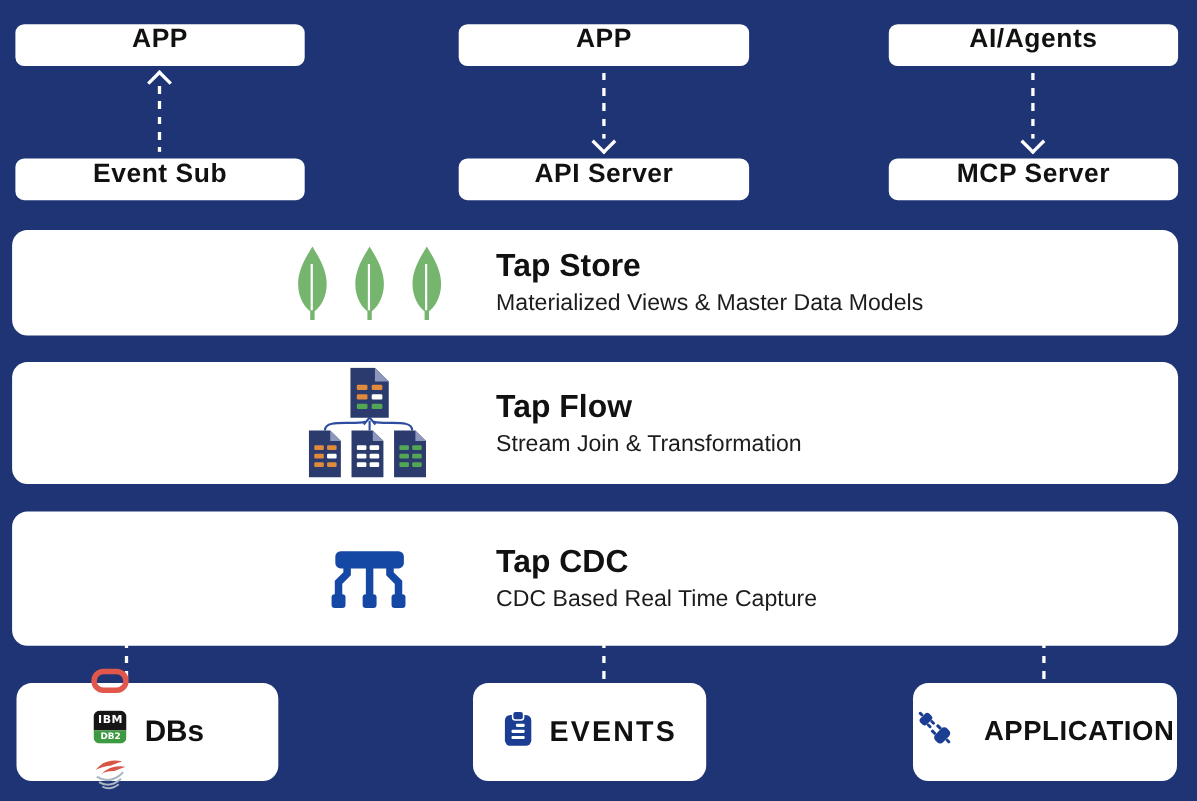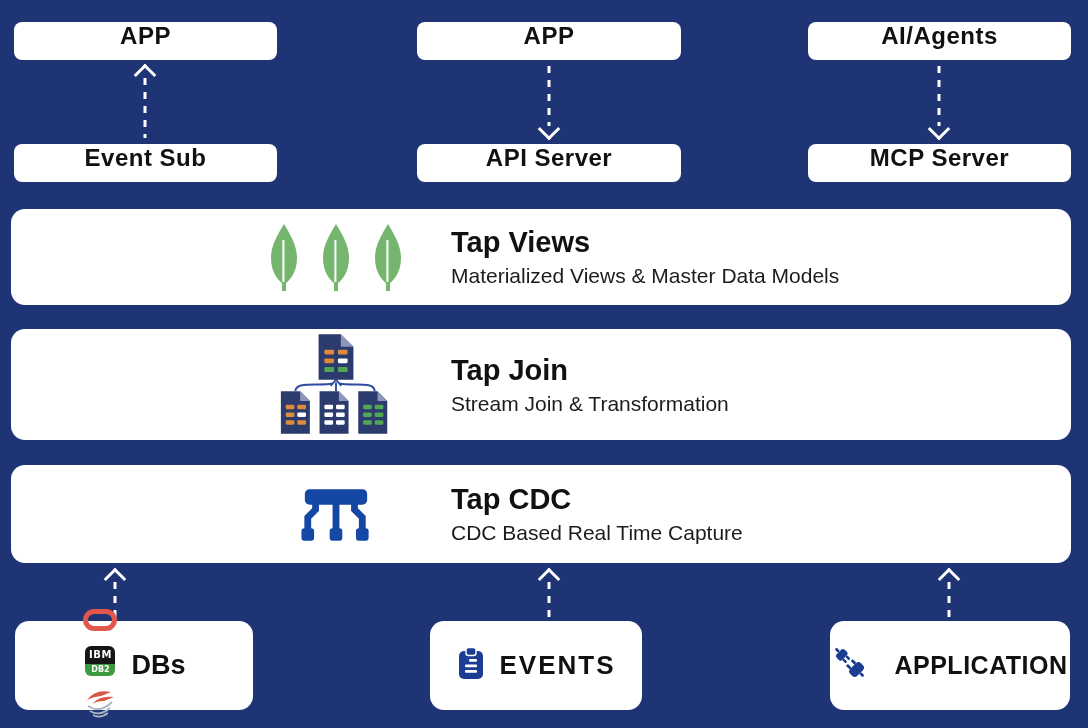--- a/index.html
+++ b/index.html
@@ -143,21 +143,21 @@
           <path d="M122 2 C114 15 109 25 109 36 C109 50 116 58 120 61 L120 69 L124 69 L124 61 C128 58 135 50 135 36 C135 25 130 15 122 2 Z"></path>
         </g>
         <g stroke="#ffffff" stroke-width="2">
           <line x1="17.4" y1="18" x2="17.4" y2="60"></line>
           <line x1="69.4" y1="18" x2="69.4" y2="60"></line>
           <line x1="121.4" y1="18" x2="121.4" y2="60"></line>
         </g>
       </svg>
     </div>
     <div class="text-zone">
-      <div class="title">Tap Views</div>
+      <div class="title">Tap Store</div>
       <div class="subtitle">Materialized Views &amp; Master Data Models</div>
     </div>
   </div>
 
   <div class="layer" style="top:329px; height:111px;">
     <div class="icon-zone">
       <svg width="118" height="101" viewBox="0 0 122 104">
 
         <g stroke="#2f4da0" stroke-width="2" fill="none">
           <path d="M19 59 C19 48 44 54 57 51"></path>
@@ -207,26 +207,26 @@
           <rect x="5" y="14" width="9" height="4.5" rx="1.2" fill="#53a653"></rect>
           <rect x="17" y="14" width="9" height="4.5" rx="1.2" fill="#53a653"></rect>
           <rect x="5" y="22" width="9" height="4.5" rx="1.2" fill="#53a653"></rect>
           <rect x="17" y="22" width="9" height="4.5" rx="1.2" fill="#53a653"></rect>
           <rect x="5" y="30" width="9" height="4.5" rx="1.2" fill="#53a653"></rect>
           <rect x="17" y="30" width="9" height="4.5" rx="1.2" fill="#53a653"></rect>
         </g>
       </svg>
     </div>
     <div class="text-zone">
-      <div class="title">Tap Join</div>
+      <div class="title">Tap Flow</div>
       <div class="subtitle">Stream Join &amp; Transformation</div>
     </div>
   </div>
 
-  <div class="layer" style="top:465px; height:98px;">
+  <div class="layer" style="top:465px; height:122px;">
     <div class="icon-zone">
       <svg width="74" height="57" viewBox="0 0 76 58">
         <g fill="#1547a5" stroke="none">
           <rect x="6" y="3" width="64" height="16" rx="5"></rect>
           <rect x="2.5" y="43" width="13" height="13" rx="3"></rect>
           <rect x="31.5" y="43" width="13" height="13" rx="3"></rect>
           <rect x="58.5" y="43" width="13" height="13" rx="3"></rect>
         </g>
         <g stroke="#1547a5" stroke-width="7" fill="none">
           <path d="M17 18 V24 L9 32 V44"></path>

